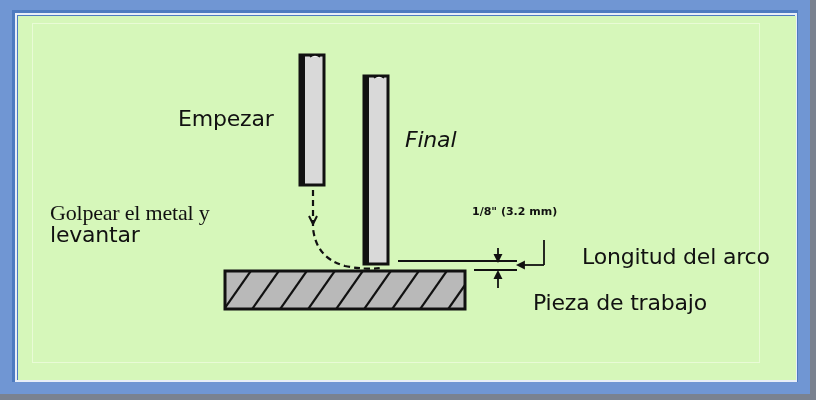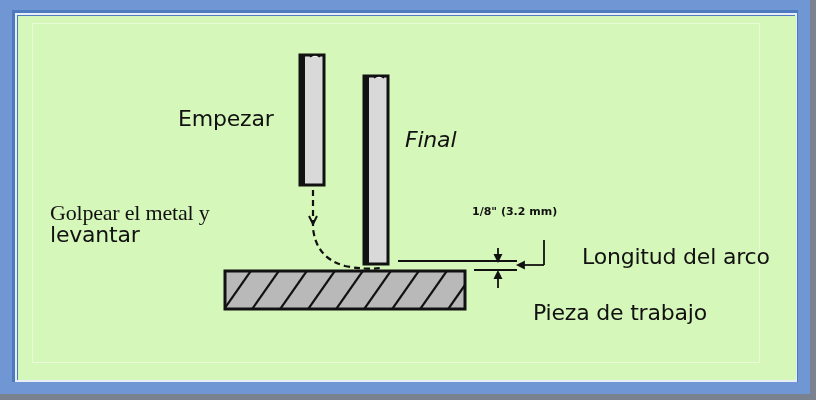--- a/index.html
+++ b/index.html
@@ -88,13 +88,13 @@
     <path d="M524 262 L518 265 L524 268 Z"></path>
   </g>
 </svg>
 
 <div class="label" style="left:178px; top:106px;">Empezar</div>
 <div class="label" style="left:405px; top:127px;font-style:italic;">Final</div>
 <div class="label" style="left:50px; top:200px;font-family:Liberation Serif, serif;">Golpear el metal y</div>
 <div class="label" style="left:50px; top:222px;">levantar</div>
 <div class="small-label" style="left:472px; top:205px;">1/8" (3.2 mm)</div>
 <div class="label" style="left:582px; top:224px;margin-top:20px;">Longitud del arco</div>
-<div class="label" style="left:533px; top:300px;">Pieza de trabajo</div>
+<div class="label" style="left:533px; top:290px;">Pieza de trabajo</div>
 
 </body></html>

